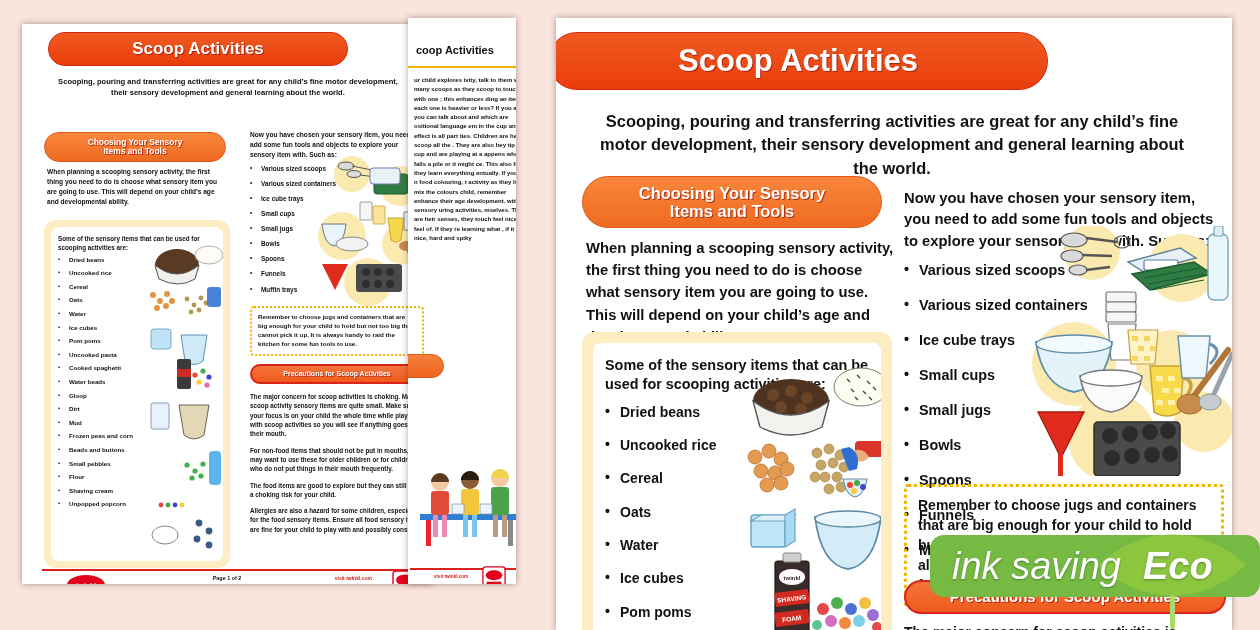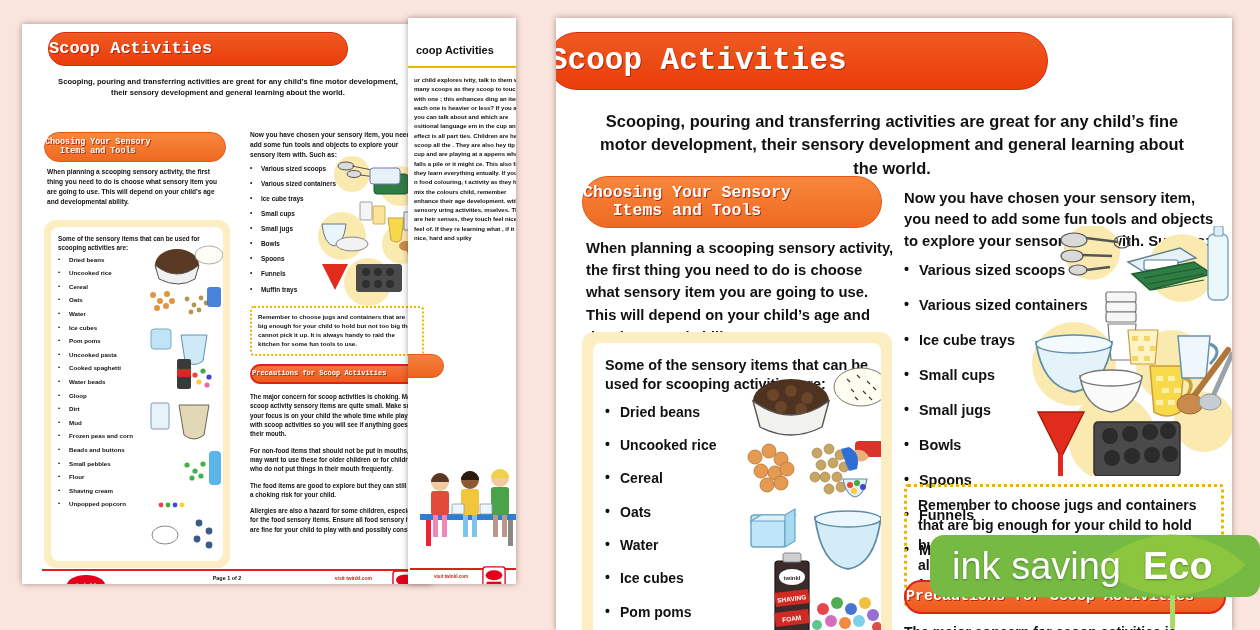--- a/index.html
+++ b/index.html
@@ -14,22 +14,22 @@
   
   .sheet{position:absolute;background:#fff;box-shadow:0 0 6px rgba(80,40,30,.45);overflow:hidden;}
 
   
   .banner{
     background:linear-gradient(180deg,#f05a20 0%,#ea3d0c 100%);
     border:1px solid #d42a12;
     color:#fff;font-weight:bold;text-align:center;
     border-radius:900px;
     text-shadow:1px 1px 0 rgba(160,30,10,.85);
-    display:flex;align-items:center;
-    line-height:1.12;box-sizing:border-box;font-family:Liberation Mono, monospace;
+    display:flex;align-items:center;justify-content:center;
+    line-height:1.12;box-sizing:border-box;
   }
   .banner.sub{
     background:linear-gradient(180deg,#f7873c 0%,#ef6a21 100%);
     border:1px solid #e1571a;
   }
   .banner.prec{
     background:linear-gradient(180deg,#f4743a 0%,#ef5a1c 100%);
     border:2px solid #d8241a;
   }
 
@@ -112,21 +112,21 @@
   #pageRight .rcol{position:absolute;left:348px;top:170px;width:318px;}
   #pageRight .rlead{font-size:14.8px;line-height:1.45;font-weight:bold;color:#111;margin-bottom:10px;}
   #pageRight .rcol ul.bul{font-size:14.4px;font-weight:bold;color:#111;}
   #pageRight .rcol ul.bul li{margin-bottom:19px;padding-left:15px;}
   #pageRight .dotted{position:absolute;left:348px;top:466px;width:320px;padding:9px 11px;font-size:14px;line-height:1.42;font-weight:bold;border-width:3px;}
   #pageRight .banner.prec{position:absolute;left:348px;top:562px;width:322px;height:34px;font-size:15px;}
   #pageRight .precbody{position:absolute;left:348px;top:604px;width:322px;font-size:14px;line-height:1.5;font-weight:bold;color:#111;}
   .ill{position:absolute;}
 
   
-  #ecoBadge{position:absolute;left:930px;top:527px;width:330px;height:78px;}
+  #ecoBadge{position:absolute;left:930px;top:527px;width:330px;height:78px;font-style:italic;}
   #ecoBadge .bar{position:absolute;left:0;top:8px;width:330px;height:62px;background:#76b943;border-radius:14px;}
   #ecoBadge .leaf{
     position:absolute;left:190px;top:-14px;width:104px;height:104px;
     background:#8cc63e;
     border-radius:0 100% 0 100%;
     transform:rotate(-45deg);
   }
   #ecoBadge .stem{position:absolute;left:240px;top:26px;width:5px;height:76px;background:#a9d86b;border-radius:3px;}
   #ecoBadge .etxt{
     position:absolute;left:0;top:8px;width:330px;height:62px;

